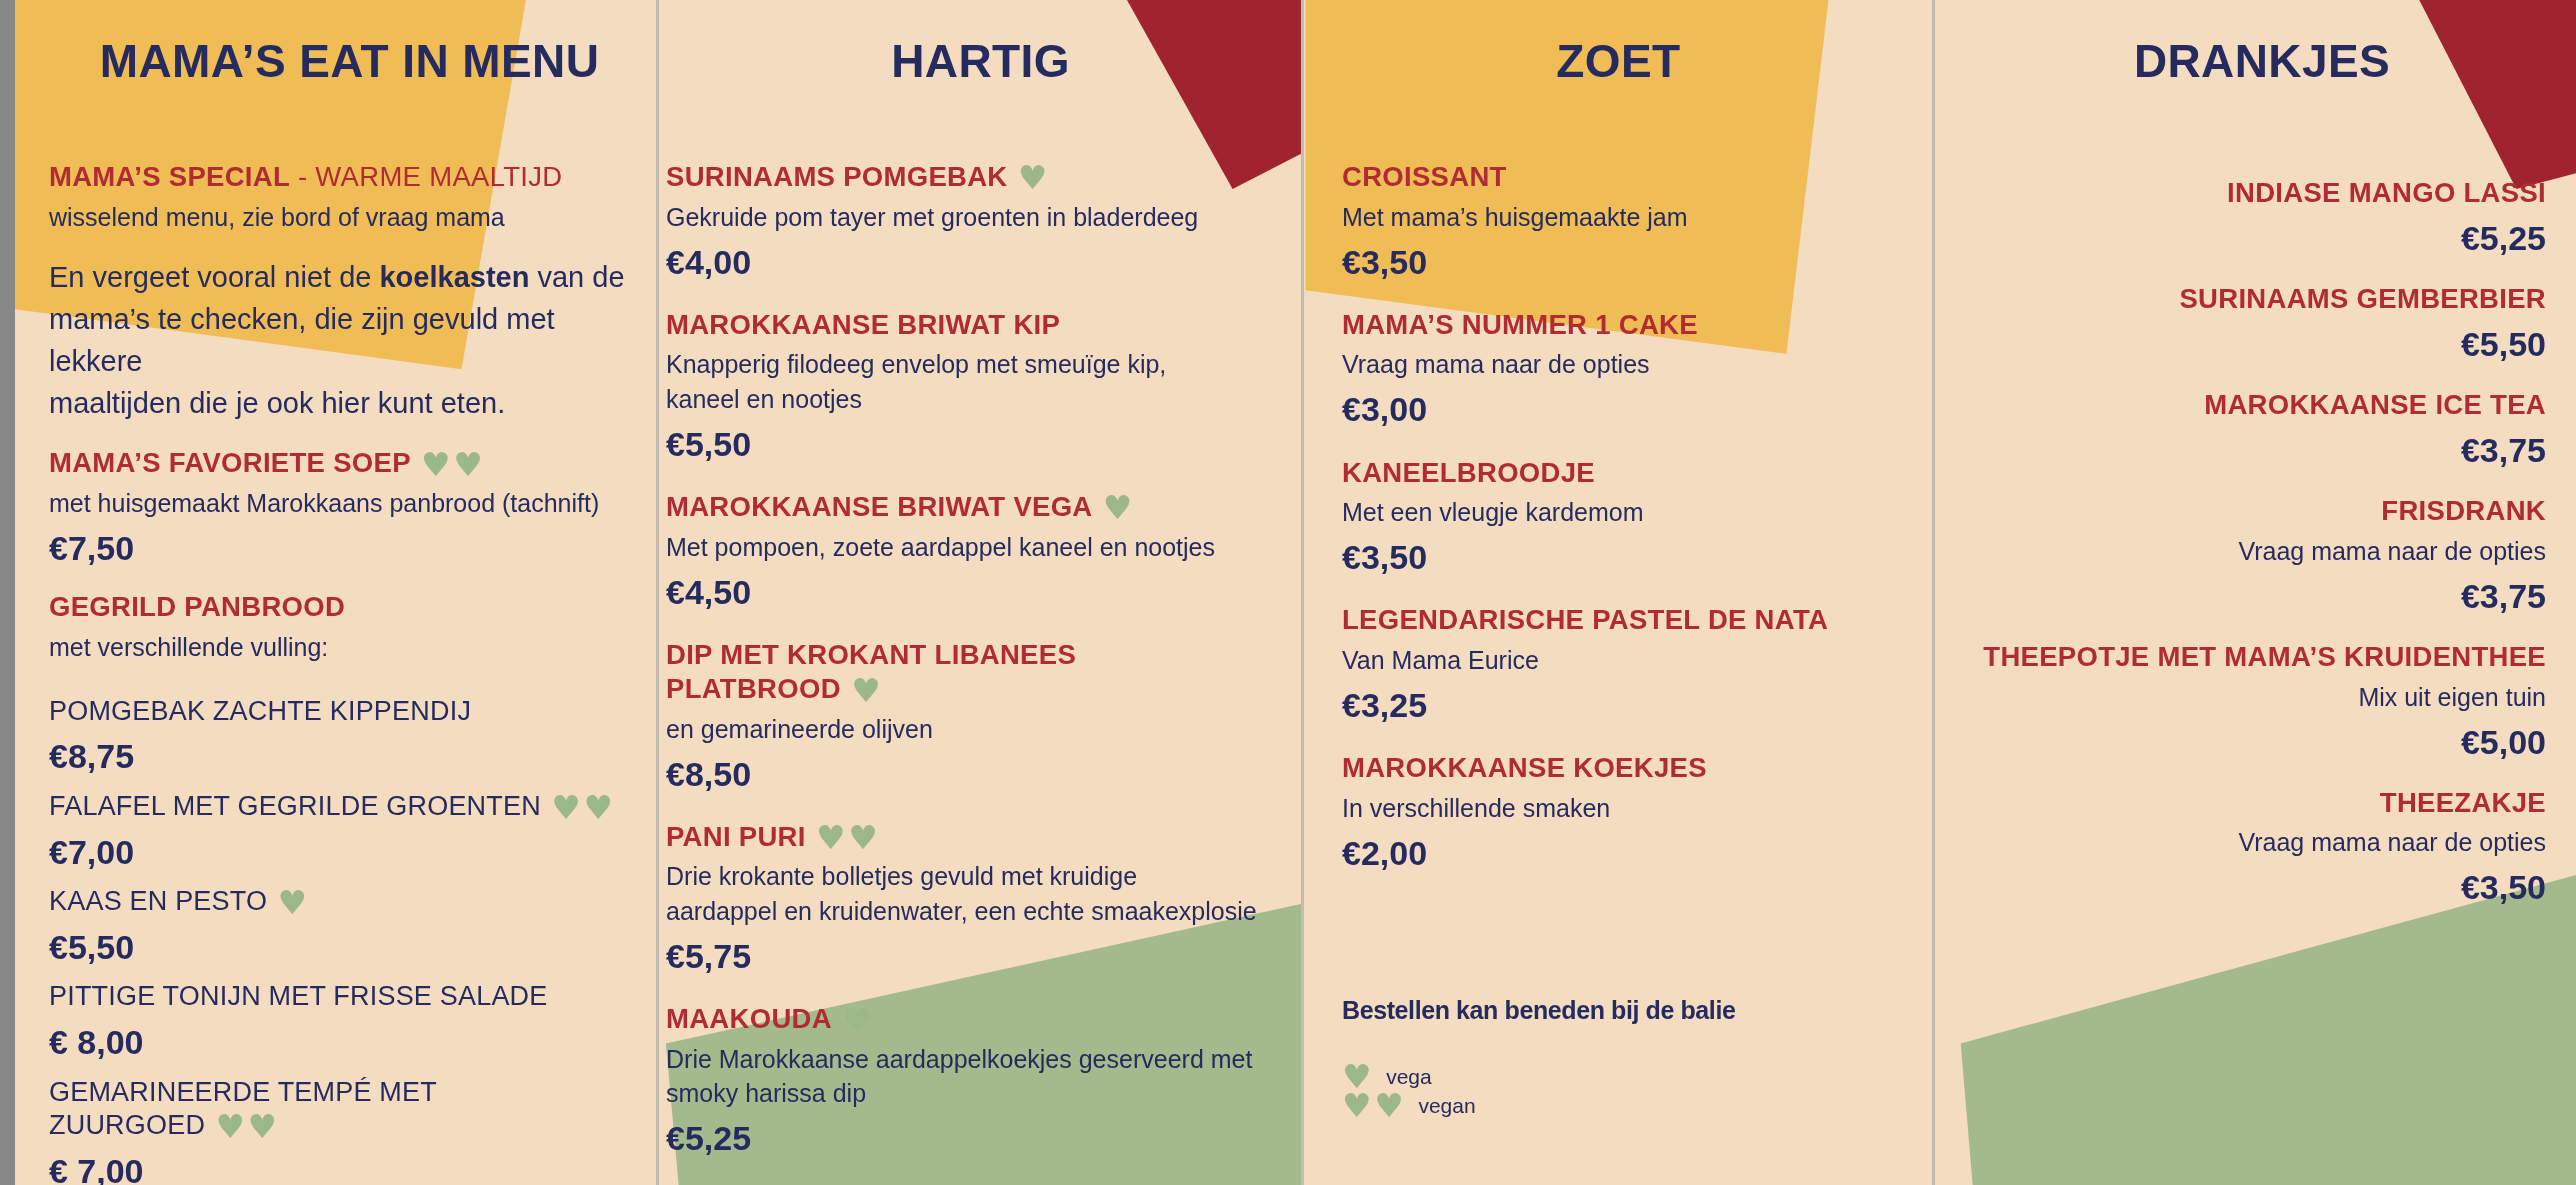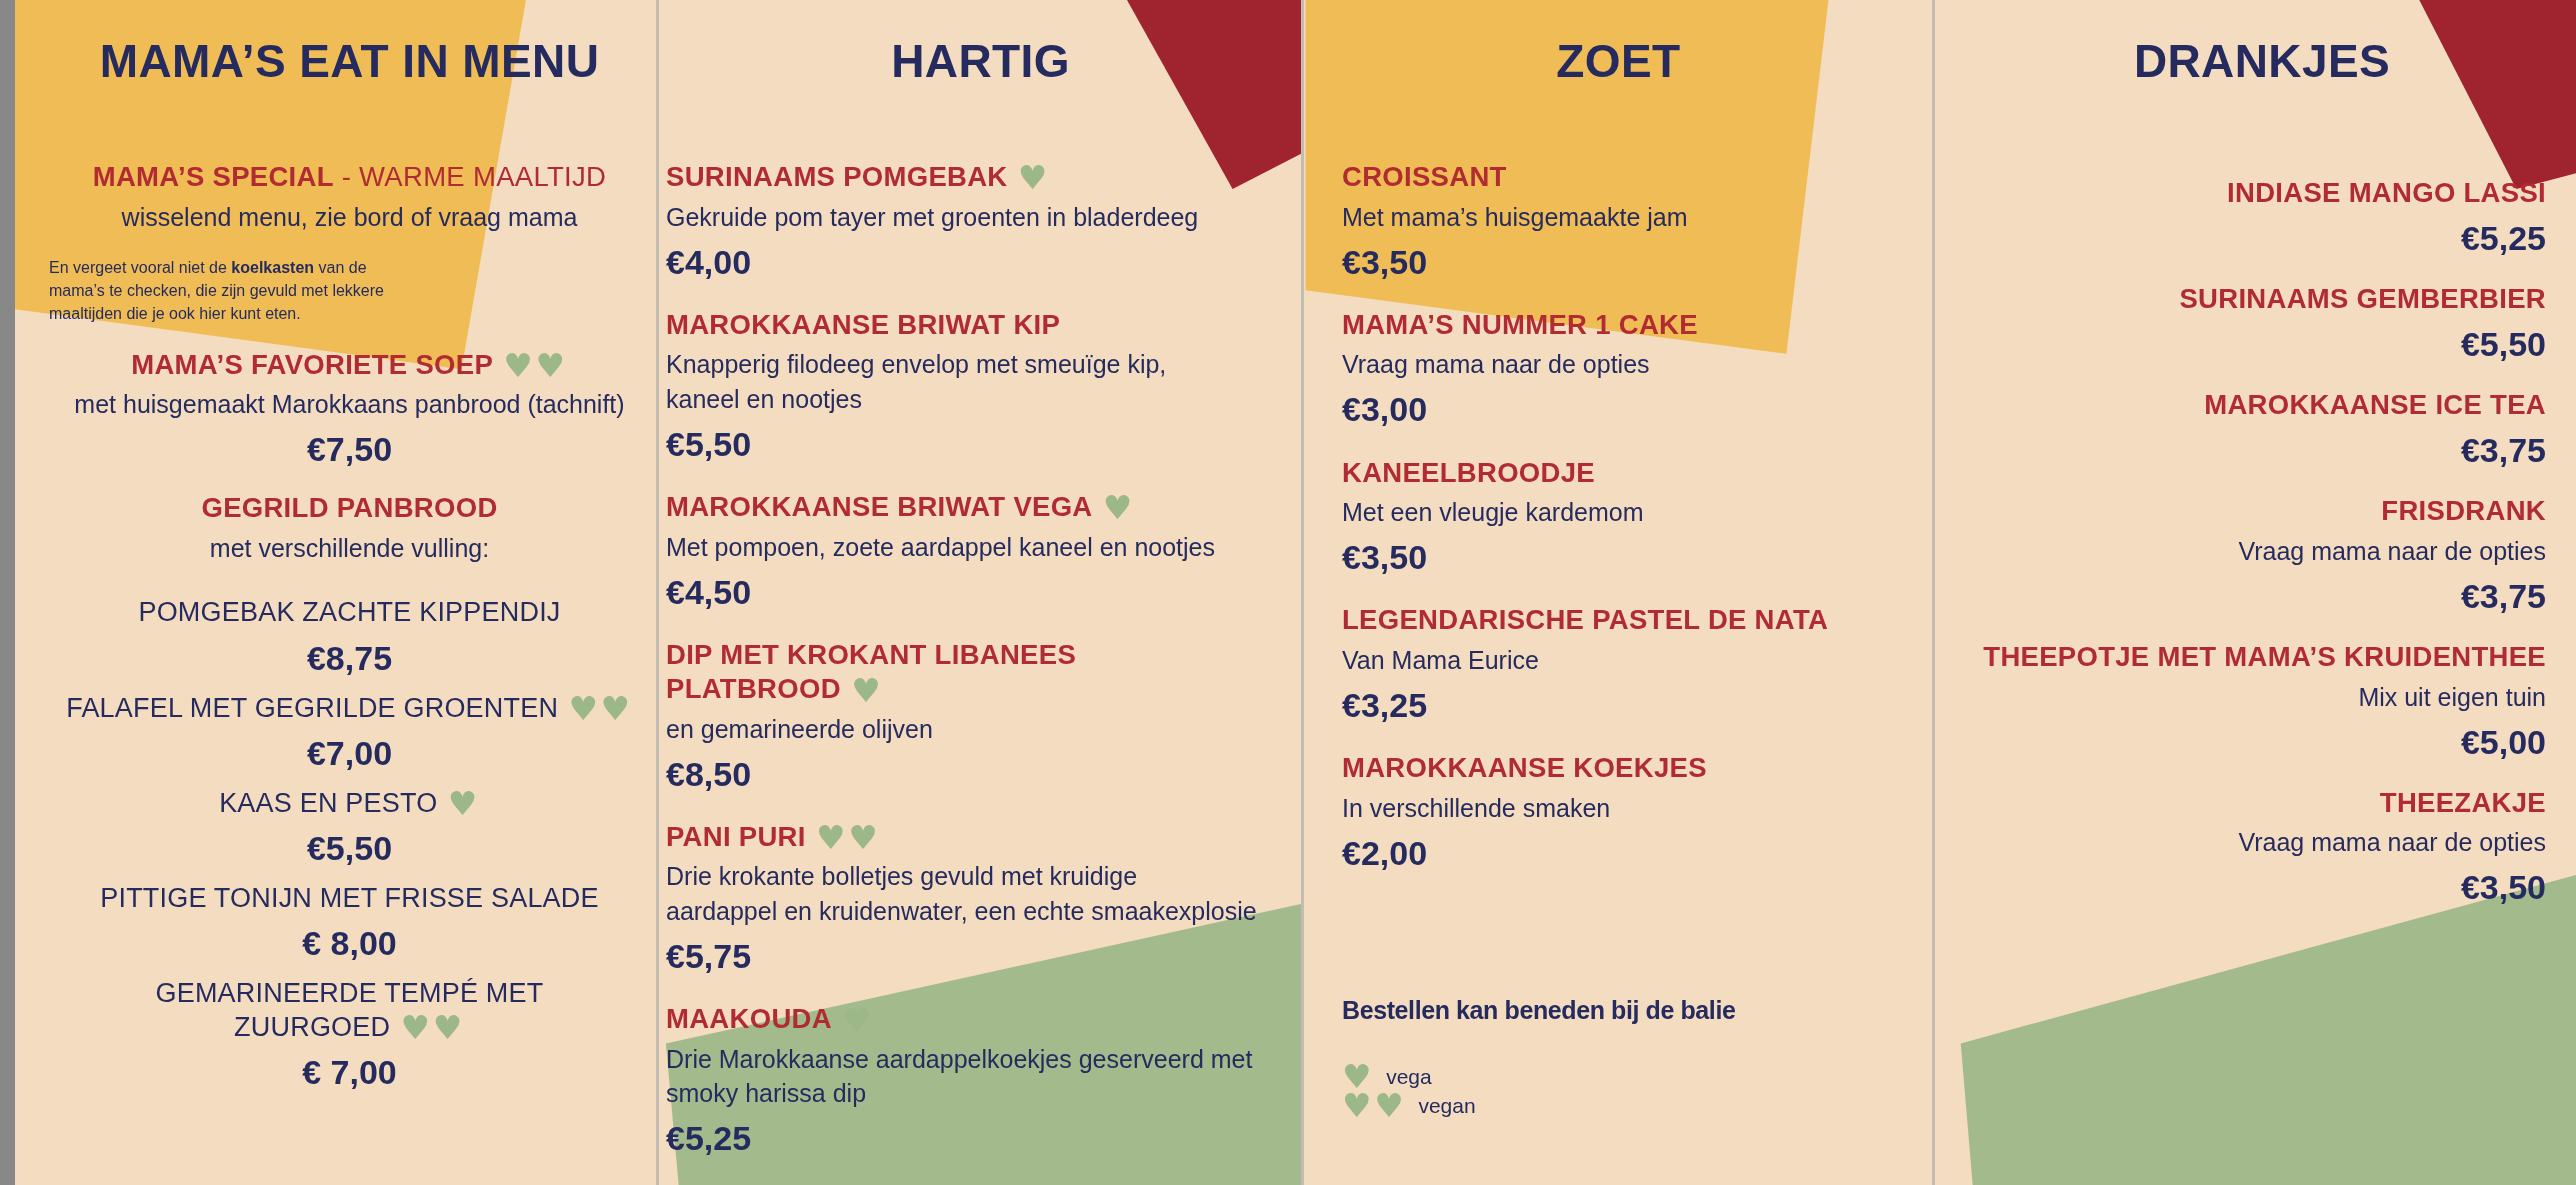--- a/index.html
+++ b/index.html
@@ -25,21 +25,21 @@
   .col-title{
     position:absolute;top:34px;left:0;right:0;margin:0;
     text-align:center;
     font-size:46px;font-weight:900;letter-spacing:0.4px;
     color:var(--navy,#252b5e);
   }
   .items{position:absolute;left:0;right:0;top:160px;}
   #col4 .items{top:176px;text-align:right;}
   .item{margin-bottom:26px;}
   #col4 .item{margin-bottom:24px;}
-  #col1 .item{margin-bottom:22px;text-align:center;}
+  #col1 .item{margin-bottom:22px;}
   #col1 .item.plain{margin-bottom:13.7px;}
   #col1 .item:nth-child(4){margin-bottom:31px;}
   .item-name{
     font-size:27.5px;font-weight:800;letter-spacing:0.3px;
     line-height:1.25;color:var(--red-h,#b12b33);
   }
   .item-name .suffix{font-weight:400;}
   .item.plain .item-name{
     font-size:27px;font-weight:400;letter-spacing:0.2px;
     color:var(--navy,#252b5e);
@@ -52,21 +52,21 @@
   }
   .item-desc{
     margin-top:5.2px;font-size:25px;line-height:1.38;
     white-space:pre-line;color:var(--navy,#252b5e);
   }
   .item-price{
     margin-top:8.6px;font-size:34px;font-weight:800;line-height:1.15;
     color:var(--navy,#252b5e);
   }
   .intro{
-    font-size:16px;line-height:1.45;white-space:pre-line;
+    font-size:29px;line-height:1.45;white-space:pre-line;
     margin-bottom:22px;color:var(--navy,#252b5e);
   }
   .intro b{font-weight:800;}
   .footer-note{
     position:absolute;left:0;top:996px;
     font-size:25px;font-weight:700;letter-spacing:-0.4px;
     color:var(--navy,#252b5e);
   }
   .legend{position:absolute;left:0;top:1065px;}
   .legend-row{display:flex;align-items:center;margin-bottom:5.2px;}

